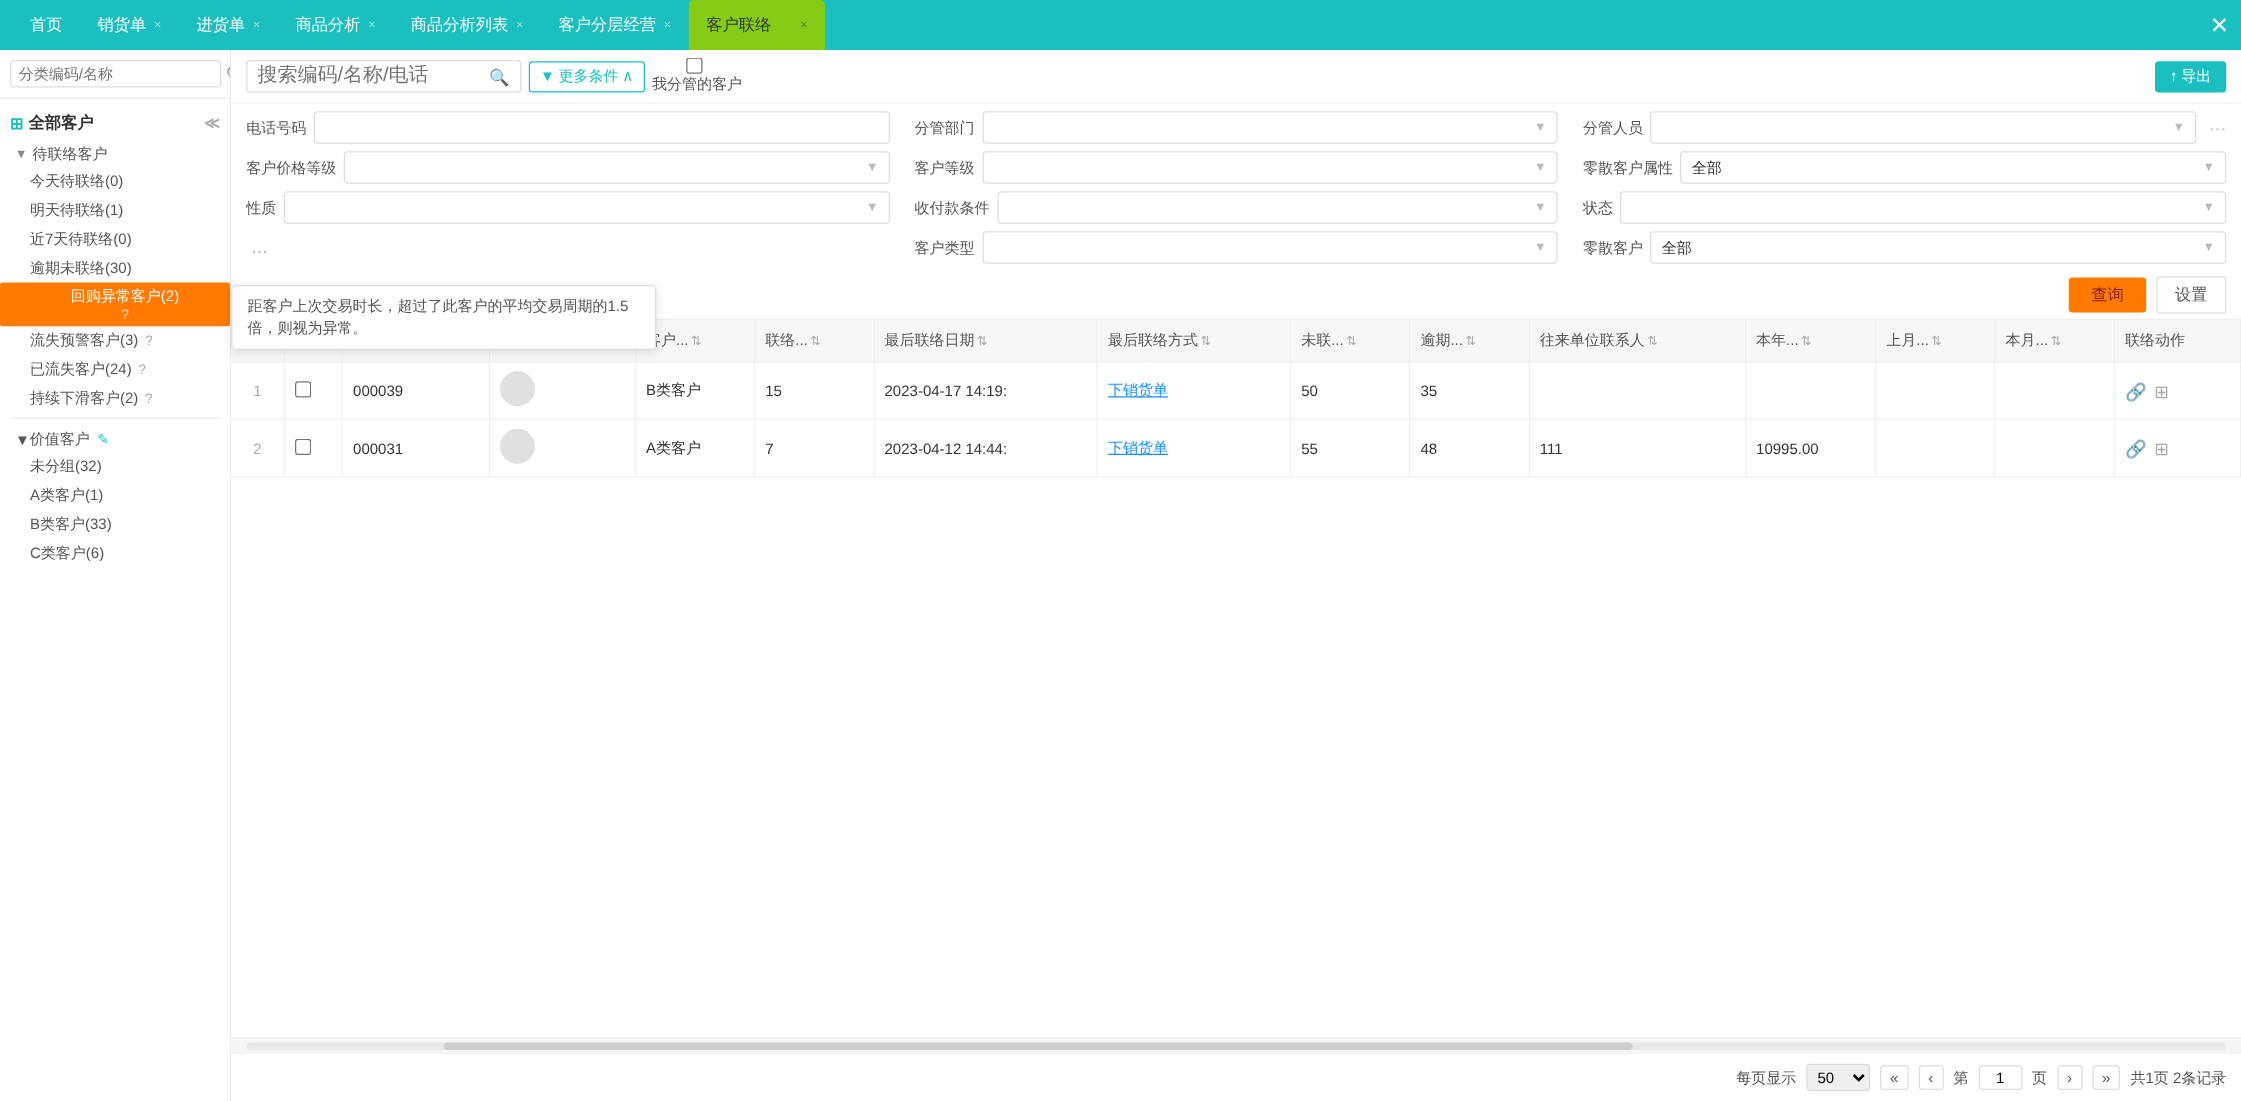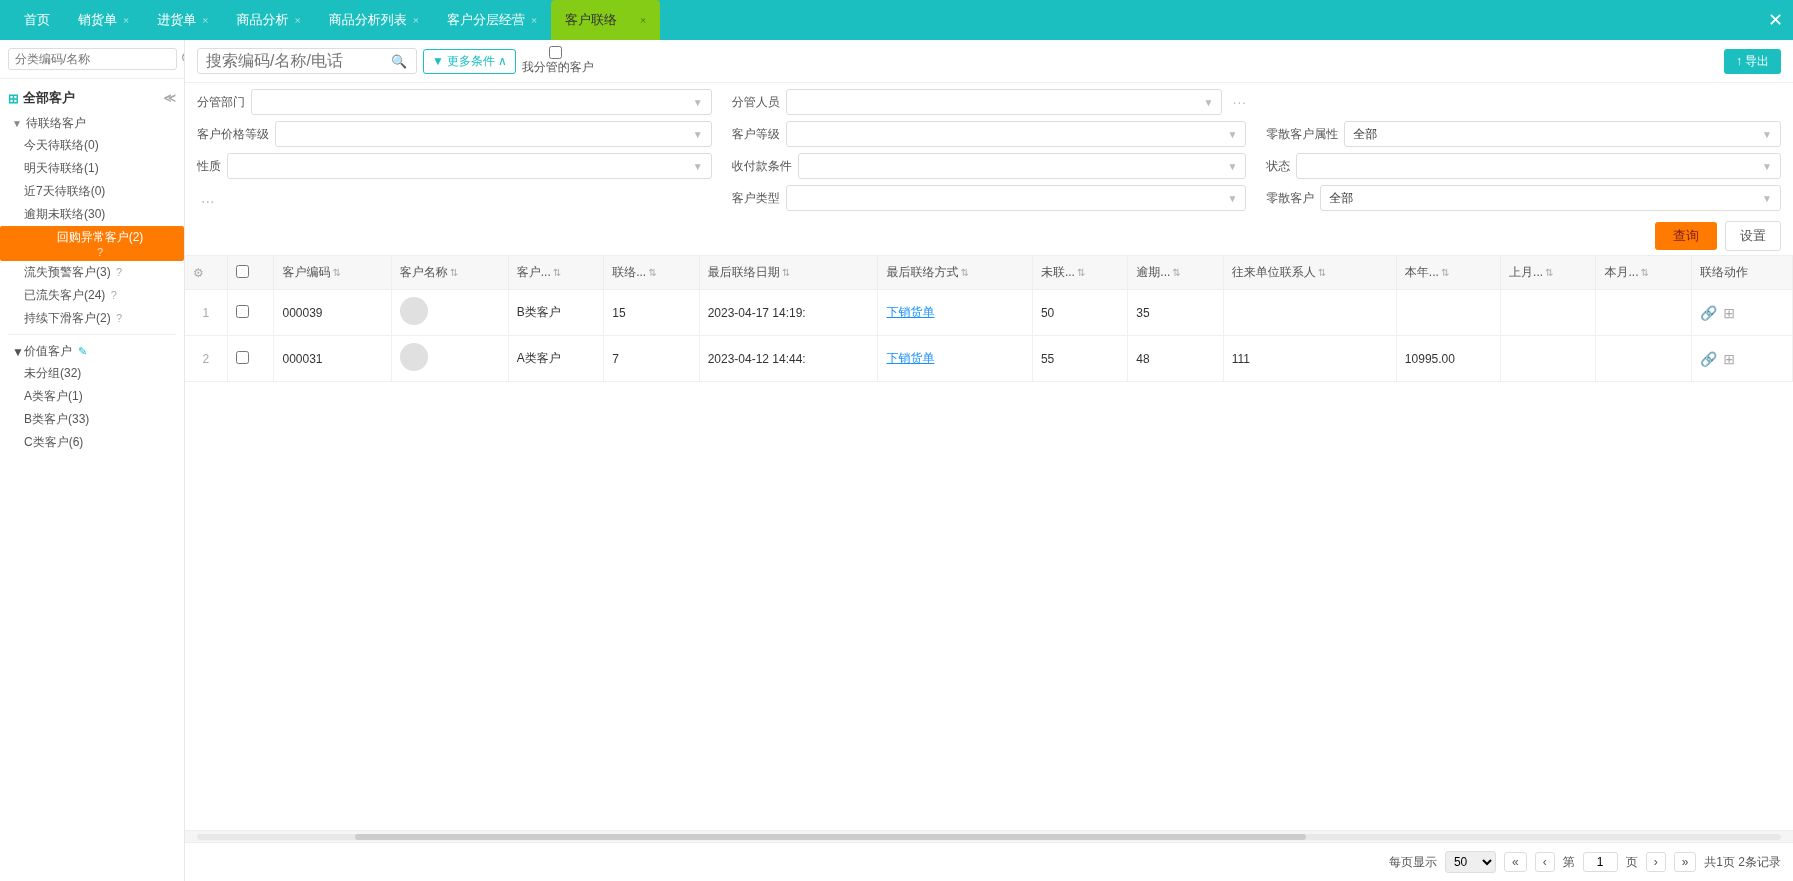--- a/index.html
+++ b/index.html
@@ -292,20 +292,21 @@
         <span>价值客户</span>
         <span style="margin-left:6px; color:#1bbfbf; font-size:11px;">✎</span>
       </div>
       <div class="sidebar-item">未分组(32)</div>
       <div class="sidebar-item">A类客户(1)</div>
       <div class="sidebar-item">B类客户(33)</div>
       <div class="sidebar-item">C类客户(6)</div>
     </div>
   </div>
 
+  <div class="tooltip-box">距客户上次交易时长，超过了此客户的平均交易周期的1.5倍，则视为异常。</div>
 
   <div class="content-area">
 
     <div class="filter-bar">
       <div class="filter-search">
         <input type="text" style="width: 100%;" placeholder="搜索编码/名称/电话">
         <span class="s-icon">🔍</span>
       </div>
       <div class="filter-more">
         <span>▼</span>
@@ -319,20 +320,26 @@
       <button class="export-btn">
         <span>↑</span>
         <span>导出</span>
       </button>
     </div>
 
     <div class="filter-section">
       <div class="filter-rows-wrap">
 
         <div class="filter-row-line">
+          <div class="f-item">
+            <span class="f-label">电话号码</span>
+            <div class="f-control input-type">
+                <input style="border: none; outline: none; font-size: 12px; width: 100%;">
+              </div>
+          </div>
           <div class="f-item">
             <span class="f-label">分管部门</span>
             <div class="f-control">
               <span></span>
               <span class="f-down">▼</span>
             </div>
           </div>
           <div class="f-item">
             <span class="f-label">分管人员</span>
             <div class="f-control">

